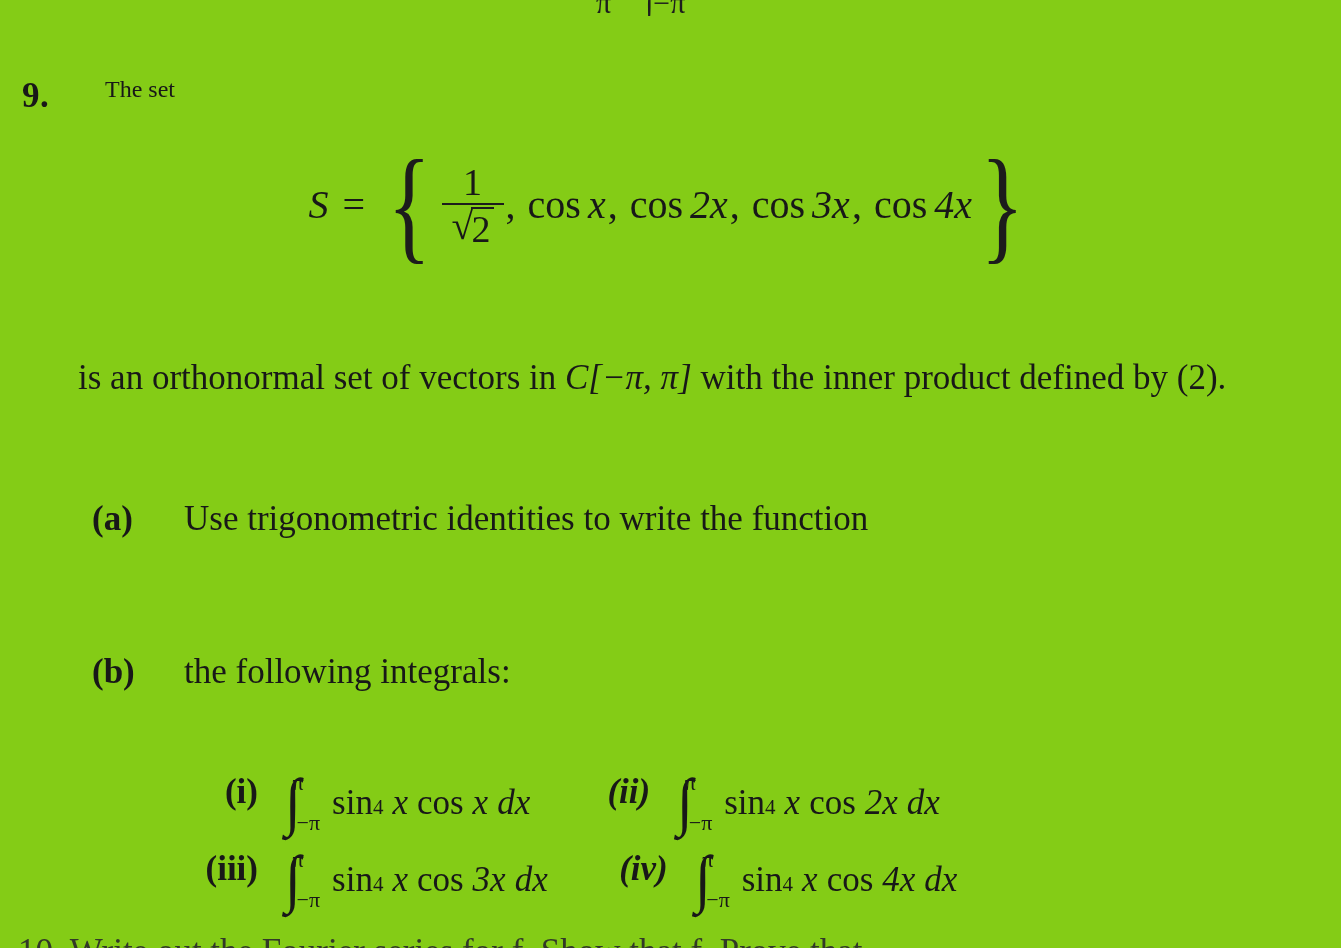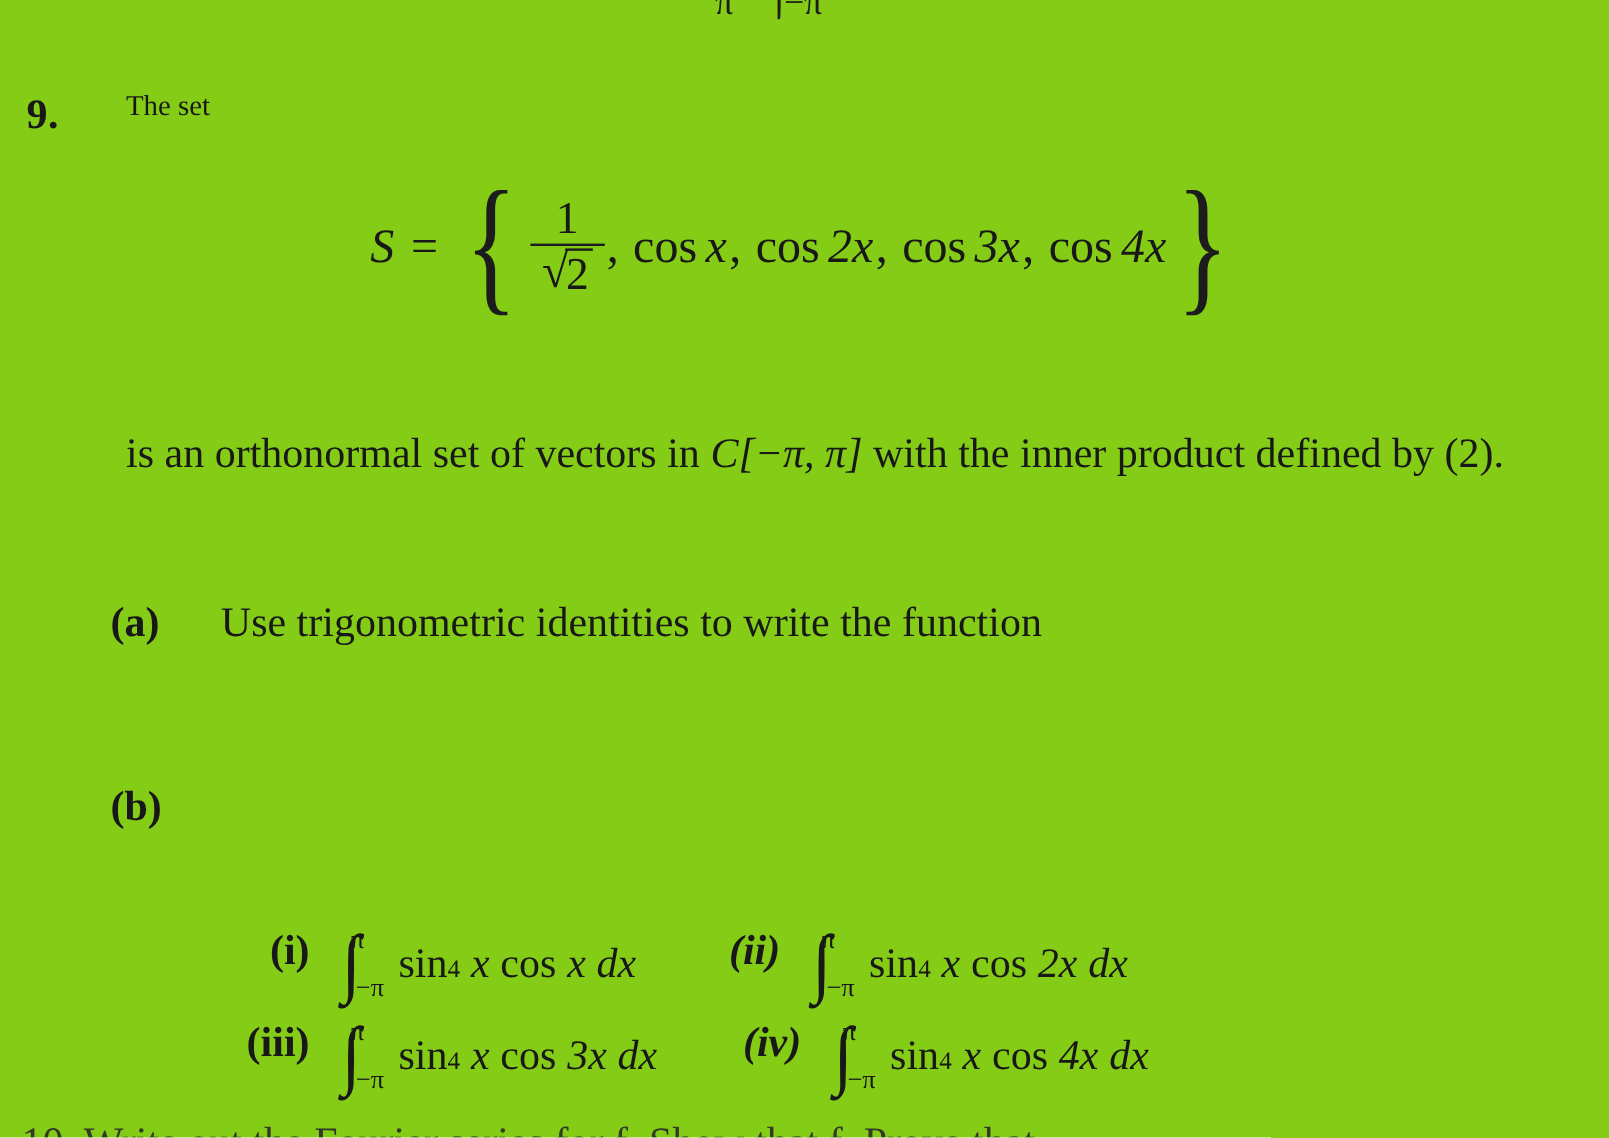--- a/index.html
+++ b/index.html
@@ -128,21 +128,21 @@
     margin-left: -3px;
     font-size: 38px;
   }
   .eq-comma { margin-right: 12px; }
   .eq-term { margin-right: 2px; }
   .cos { margin-right: 7px; }
 
   
   .para {
     position: absolute;
-    left: 105px;
+    left: 78px;
     top: 355px;
     width: 1190px;
     font-size: 35px;
     line-height: 45px;
     text-align: justify;
     text-align-last: left;
   }
   .para .nowrap { white-space: nowrap; }
 
   
@@ -318,20 +318,21 @@
     <div class="part" id="part-a">
       <span class="part-label">(a)</span>
       <div class="part-body">
         <span>Use  trigonometric  identities  to  write  the  function</span>
       </div>
     </div>
 
     <div class="part" id="part-b">
       <span class="part-label">(b)</span>
       <div class="part-body">
+        <span class="line2">the following integrals:</span>
       </div>
     </div>
 
     <div class="int-grid">
 
       <div class="int-row">
         <div class="int-cell c1">
           <span class="int-roman">(i)</span>
         </div>
         <div class="int-cell">

